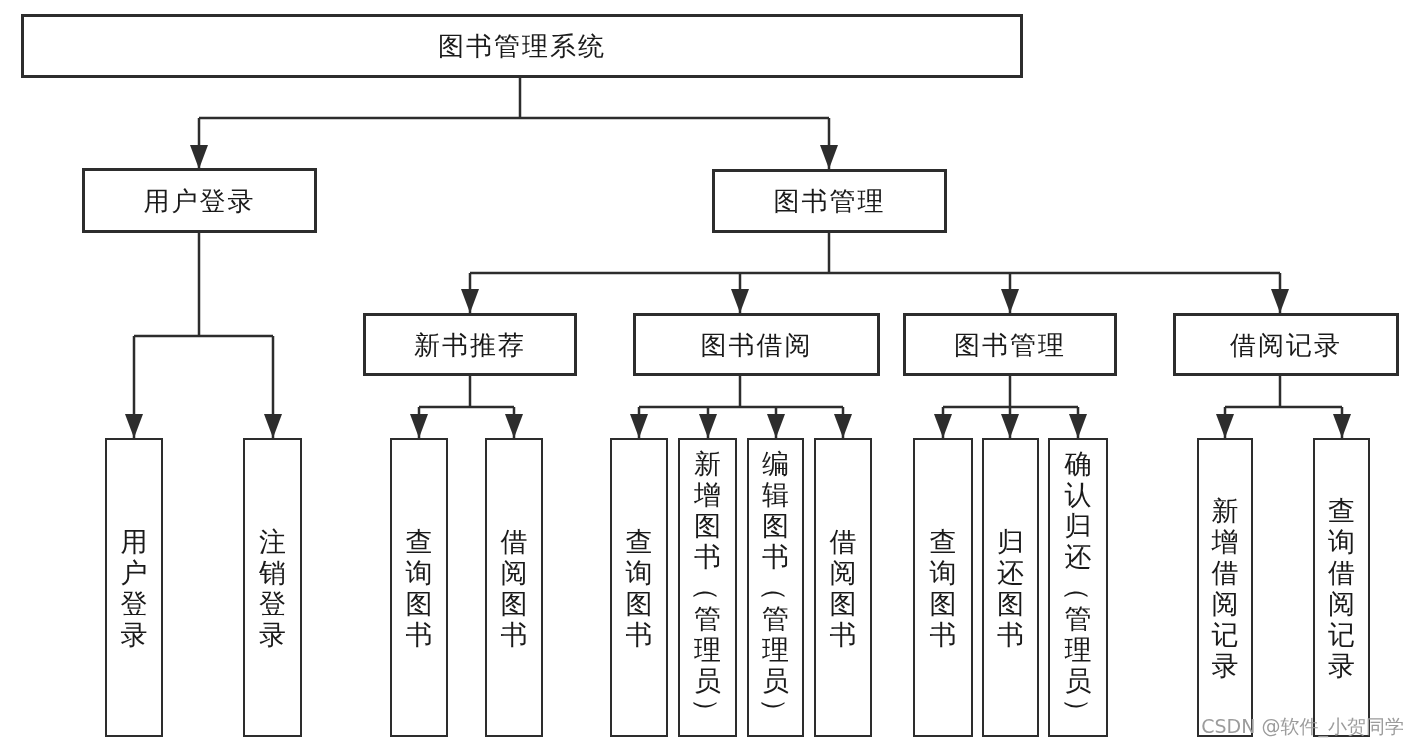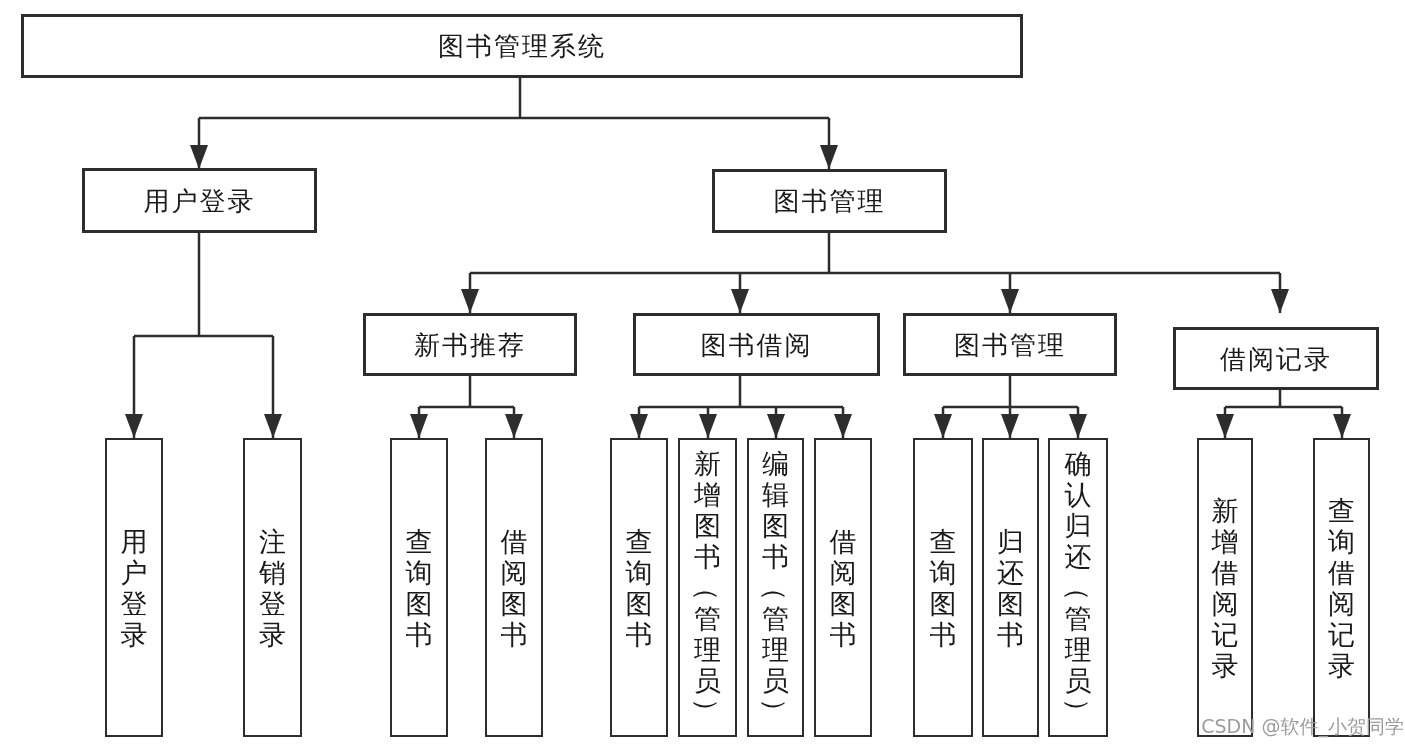--- a/index.html
+++ b/index.html
@@ -111,21 +111,21 @@
 
   <div class="box" style="left:363px;top:313px;width:214px;height:63px">
     <span class="h-label">新书推荐</span>
   </div>
   <div class="box" style="left:633px;top:313px;width:247px;height:63px">
     <span class="h-label">图书借阅</span>
   </div>
   <div class="box" style="left:903px;top:313px;width:214px;height:63px">
     <span class="h-label">图书管理</span>
   </div>
-  <div class="box" style="left:1173px;top:327px;width:206px;height:63px">
+  <div class="box" style="left:1173px;top:313px;width:226px;height:63px">
     <span class="h-label">借阅记录</span>
   </div>
 
   <div class="box leaf" style="left:105px;width:58px">
     <span class="v-label">
         <span class="ch">用</span>
         <span class="ch">户</span>
         <span class="ch">登</span>
         <span class="ch">录</span>
       </span>

